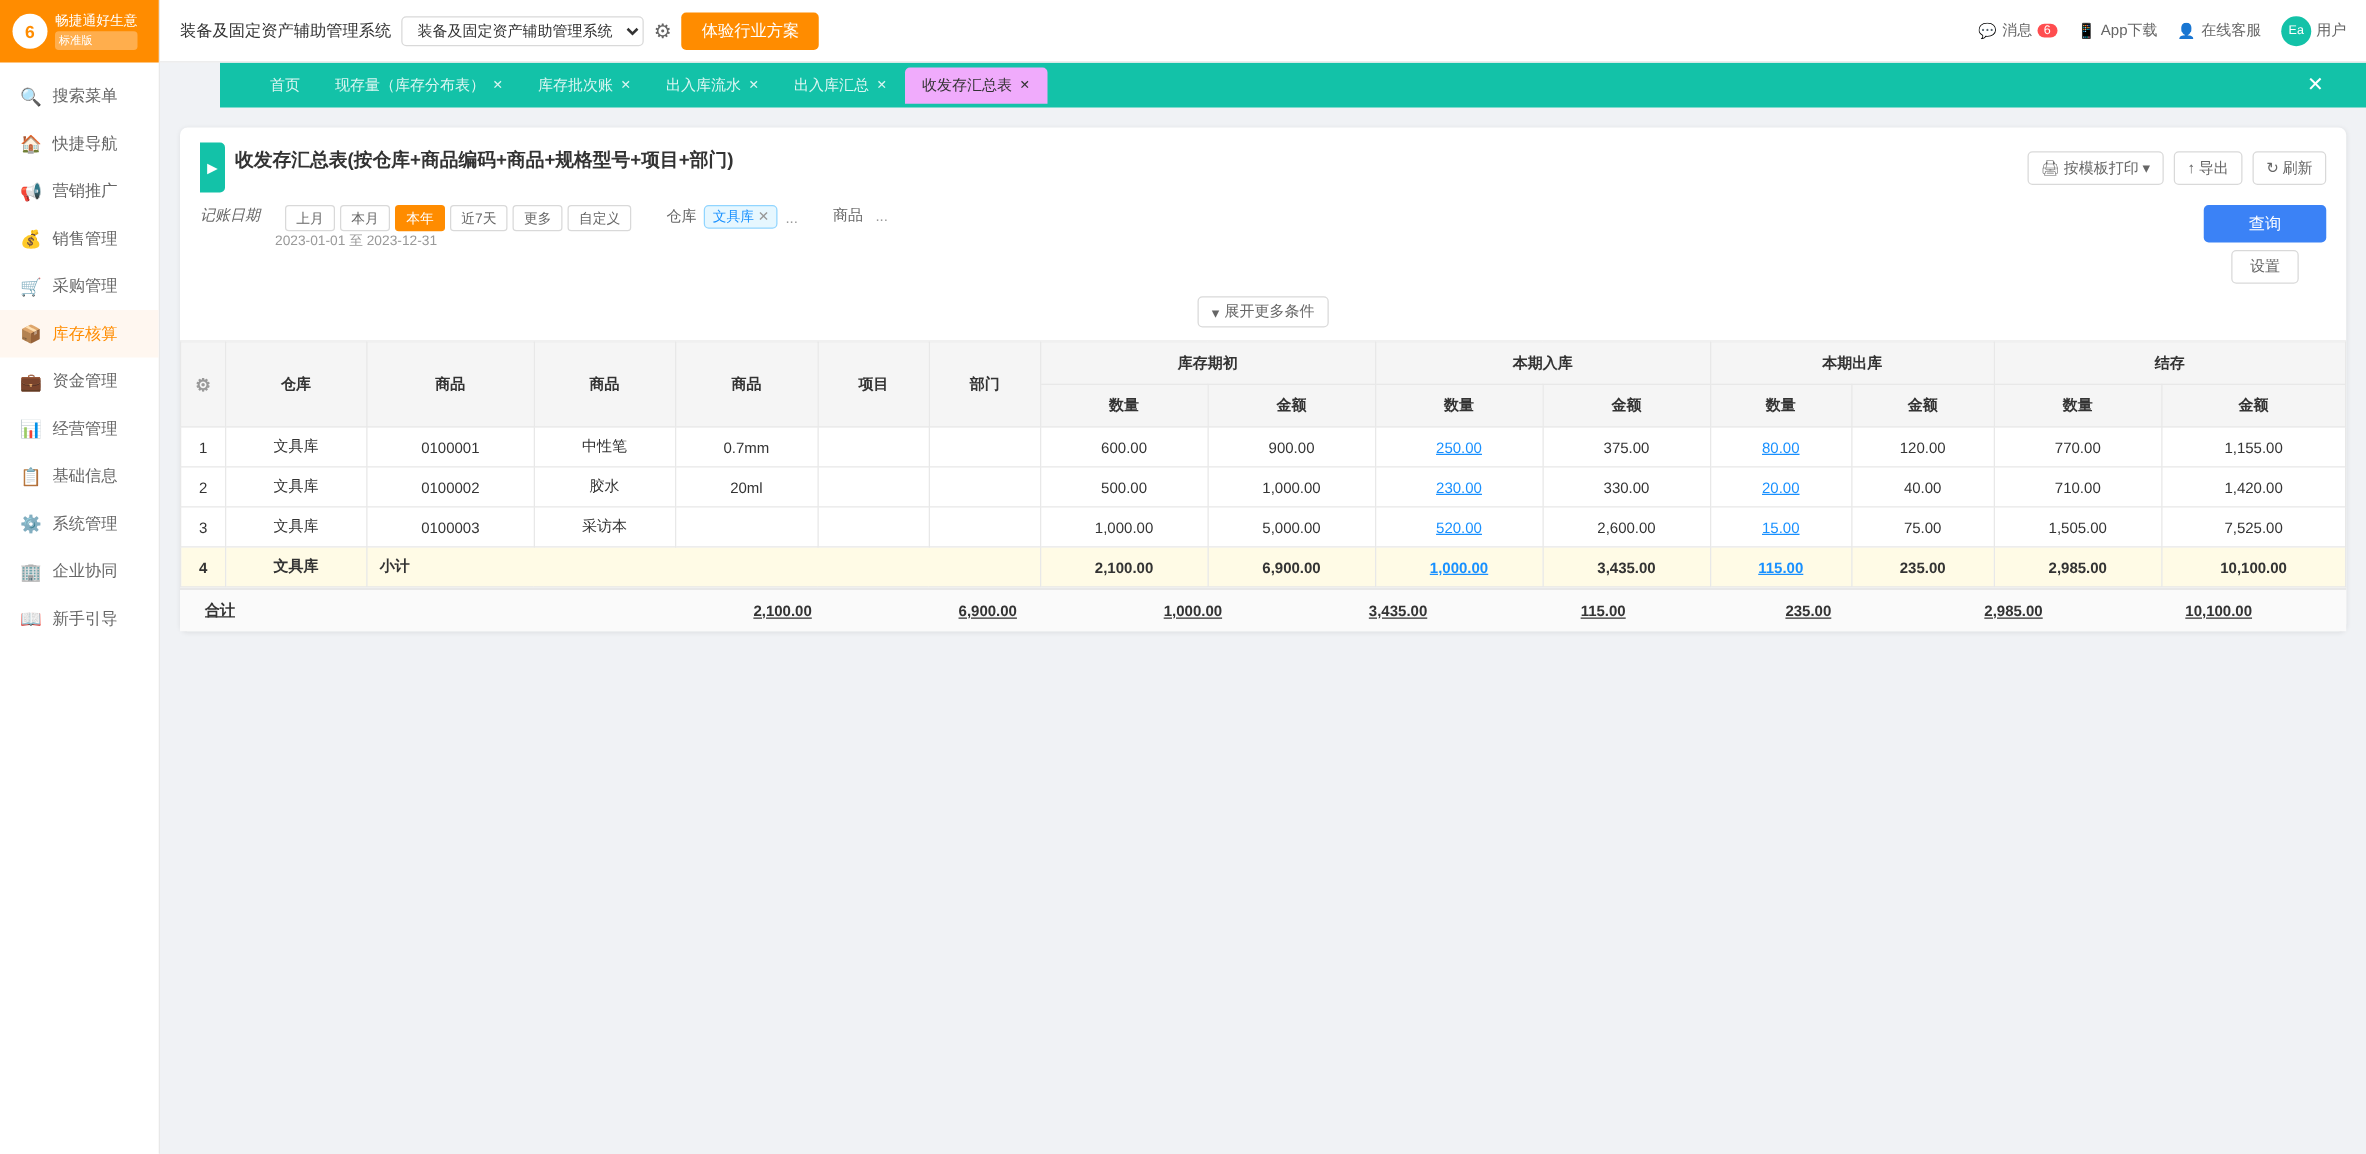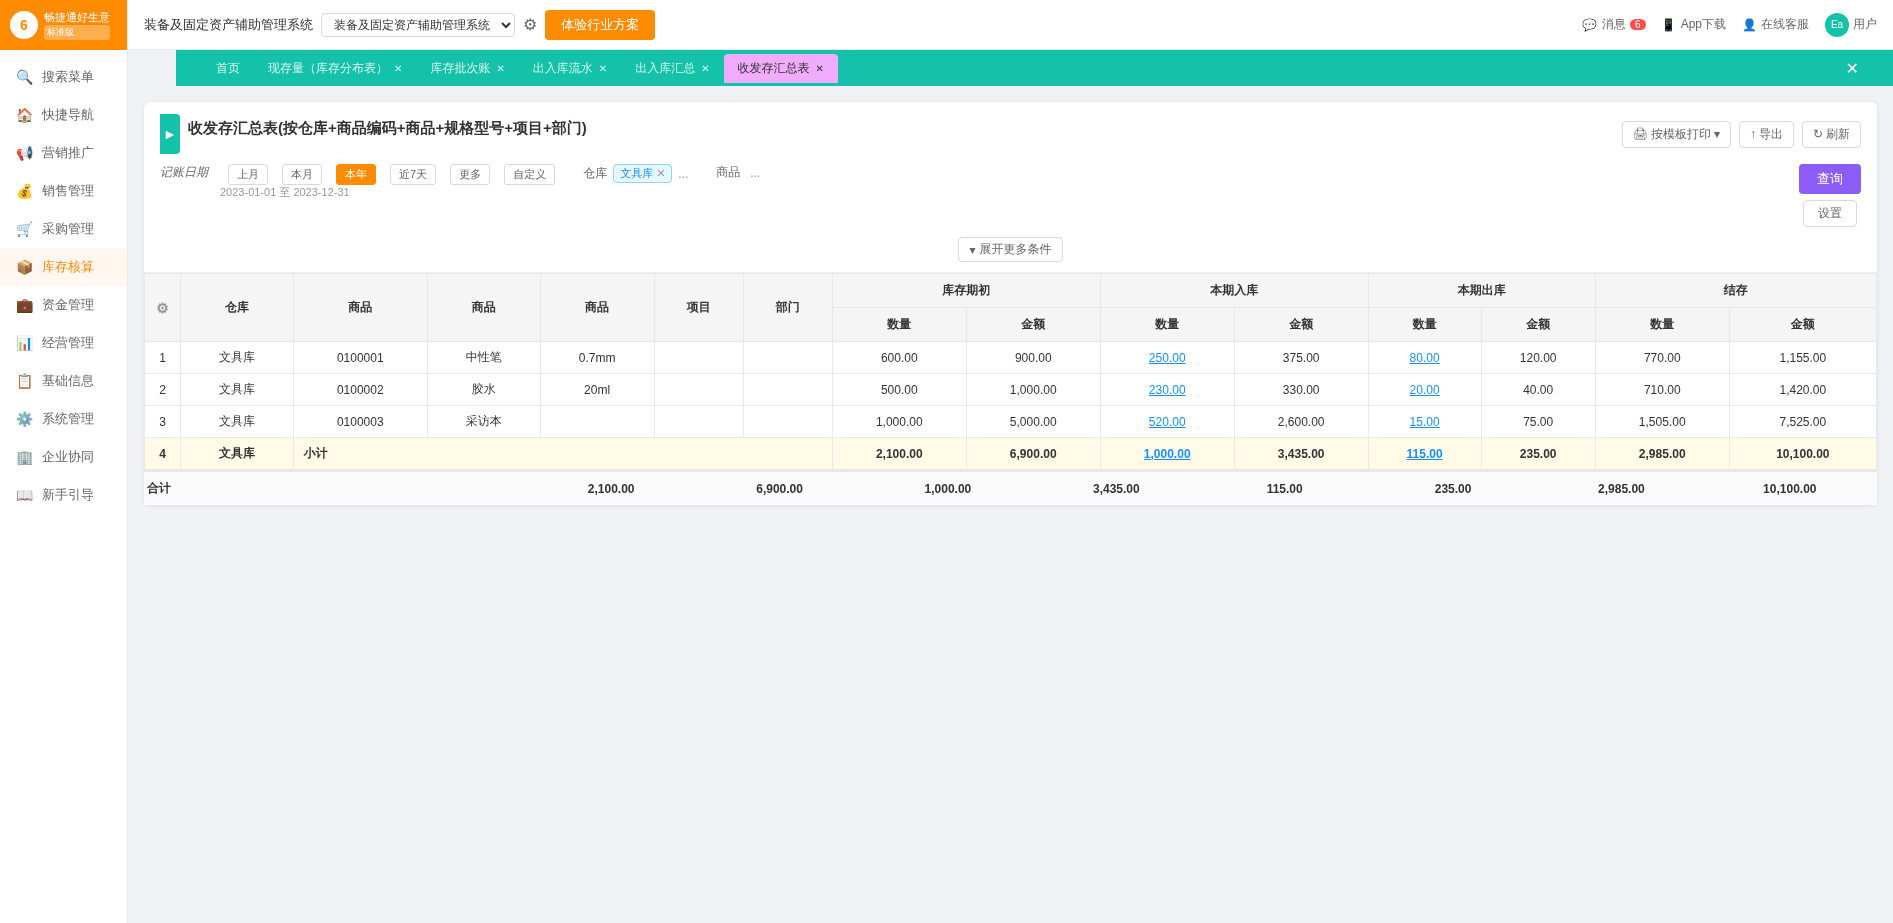--- a/index.html
+++ b/index.html
@@ -73,21 +73,21 @@
       background: #fff; border-radius: 6px; padding: 0;
       box-shadow: 0 1px 4px rgba(0,0,0,0.08);
     }
     .content-title { font-size: 15px; font-weight: bold; color: #333; margin-bottom: 12px; }
     .toolbar-btn {
       border: 1px solid #d9d9d9; background: #fff; border-radius: 4px;
       padding: 4px 10px; font-size: 12px; cursor: pointer; color: #666;
       display: flex; align-items: center; gap: 4px;
     }
     .filter-label { color: #666; font-size: 12px; font-style: italic; }
-    .filter-btns { display: flex; align-items: flex-end; gap: 14px; padding-left: 12px; }
+    .filter-btns { display: flex; align-items: flex-end; gap: 4px; padding-left: 12px; }
     .filter-btn {
       padding: 2px 8px; border-radius: 3px; border: 1px solid #d9d9d9;
       font-size: 11px; cursor: pointer; background: #fff; color: #666;
     }
     .filter-btn.active { background: #ff8c00; color: #fff; border-color: #ff8c00; }
     .filter-date { font-size: 11px; color: #999; margin-left: 4px; }
     .filter-warehouse { display: flex; align-items: center; gap: 6px; color: #666; }
     .warehouse-tag {
       background: #e6f7ff; border: 1px solid #91d5ff; color: #1890ff;
       border-radius: 4px; padding: 1px 6px; font-size: 11px;
@@ -123,21 +123,21 @@
     .expand-row {
       display: flex; justify-content: center; padding: 4px 0;
       border-bottom: 1px solid #f0f0f0;
     }
 
     .arrow-btn {
       background: #13c2a8; color: #fff; border: none; width: 20px; height: 40px;
       cursor: pointer; font-size: 14px; border-radius: 0 4px 4px 0;
       display: flex; align-items: center; justify-content: center;
     }
-    .query-btn { background: #8b5cf6; color: #fff; border: none; border-radius: 4px; padding: 6px 18px; font-size: 13px; cursor: pointer; text-align: center; }
+    .query-btn { background: #3b82f6; color: #fff; border: none; border-radius: 4px; padding: 6px 36px; font-size: 13px; cursor: pointer; text-align: center; }
     .set-btn { background: #fff; color: #666; border: 1px solid #d9d9d9; border-radius: 4px; padding: 4px 14px; font-size: 12px; cursor: pointer; }
   </style>
 </head>
 <body>
 
 <div class="sidebar">
   <div class="sidebar-logo">
     <div class="sidebar-logo-icon">
       <span>6</span>
     </div>
@@ -417,21 +417,21 @@
     <td><b>3,435.00</b></td>
     <td><span class="link-style"><b>115.00</b></span></td>
     <td><b>235.00</b></td>
     <td><b>2,985.00</b></td>
     <td><b>10,100.00</b></td>
   </tr>
           </tbody>
       </table>
     </div>
 
-    <div style="background:#fafafa;border-top:2px solid #e8e8e8;display:flex;align-items:center;padding:8px 3px;">
+    <div style="background:#fafafa;border-top:2px solid #e8e8e8;display:flex;align-items:center;padding:8px 20px;text-decoration:underline;">
       <span style="font-weight:bold;color:#333;min-width:380px;">合计</span>
       <div style="display:flex;flex:1;gap:0;">
         <span style="flex:1;text-align:center;font-weight:bold;color:#333;font-size:12px;">2,100.00</span>
         <span style="flex:1;text-align:center;font-weight:bold;color:#333;font-size:12px;">6,900.00</span>
         <span style="flex:1;text-align:center;font-weight:bold;color:#333;font-size:12px;">1,000.00</span>
         <span style="flex:1;text-align:center;font-weight:bold;color:#333;font-size:12px;">3,435.00</span>
         <span style="flex:1;text-align:center;font-weight:bold;color:#333;font-size:12px;">115.00</span>
         <span style="flex:1;text-align:center;font-weight:bold;color:#333;font-size:12px;">235.00</span>
         <span style="flex:1;text-align:center;font-weight:bold;color:#333;font-size:12px;">2,985.00</span>
         <span style="flex:1;text-align:center;font-weight:bold;color:#333;font-size:12px;">10,100.00</span>

